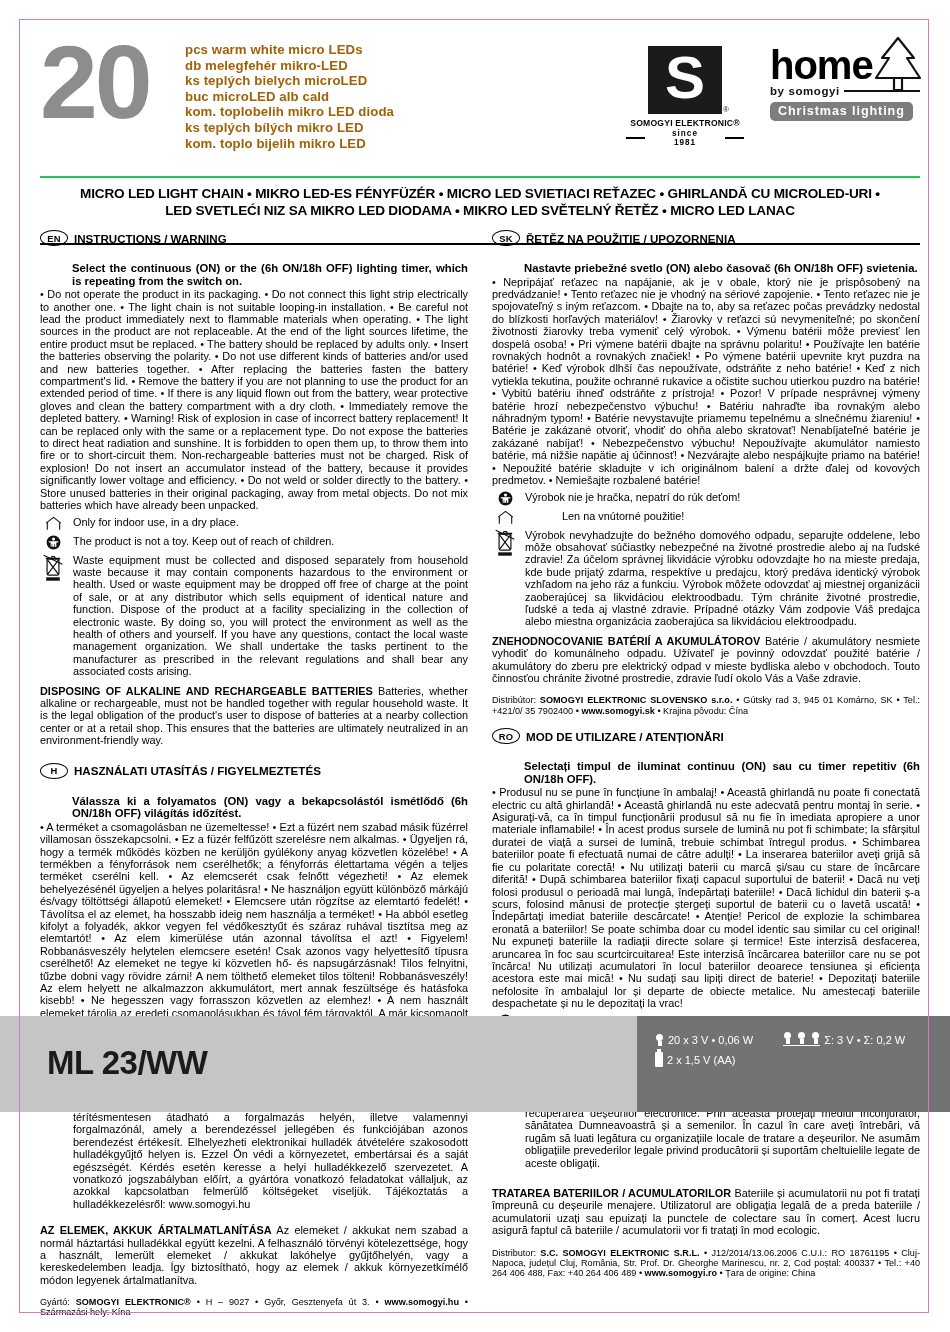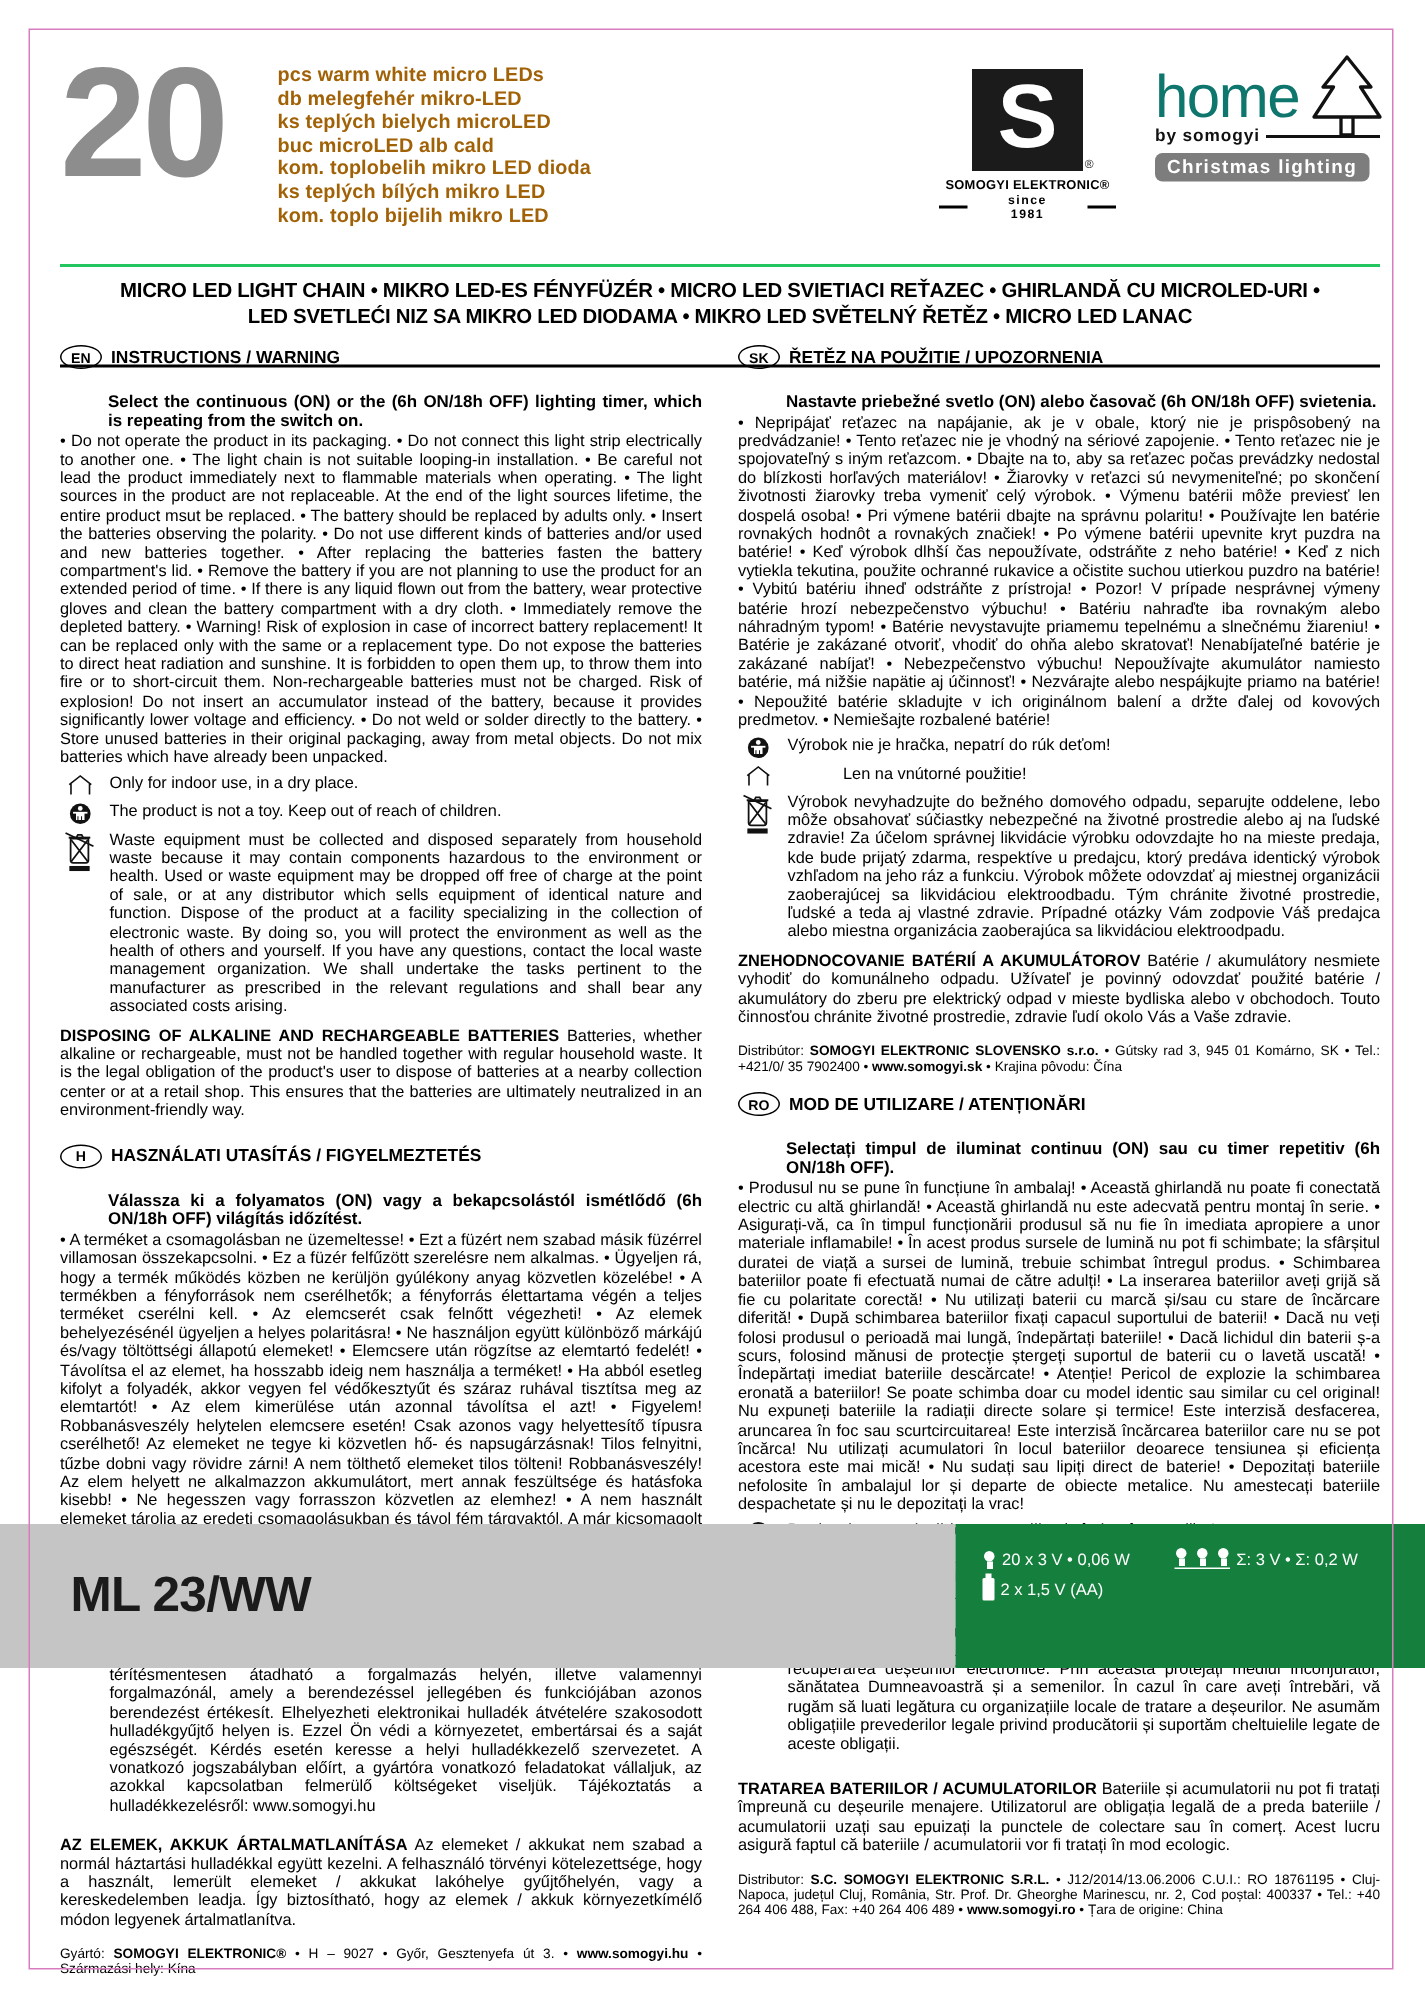--- a/index.html
+++ b/index.html
@@ -42,21 +42,21 @@
   }
   .somogyi-name{font-size:8.6px;font-weight:bold;margin-top:4px;letter-spacing:.2px;}
   .somogyi-since{
     font-size:8.2px;font-weight:bold;letter-spacing:1px;margin-top:1px;
     display:flex;align-items:center;justify-content:center;gap:17px;
   }
   .somogyi-since .rule{display:inline-block;width:22px;height:2px;background:#000;}
 
   .home-logo{width:150px;position:relative;}
   .home-word{
-    font-size:40px;font-weight:normal;line-height:.95;letter-spacing:-1px;color:#0f766e;
+    font-size:40px;font-weight:bold;line-height:.95;letter-spacing:-1px;color:#000000;
   }
   .tree{
     position:absolute;right:-2px;top:-10px;width:48px;height:56px;
   }
   .home-by{
     font-size:11.5px;font-weight:bold;letter-spacing:.6px;color:#111;margin-top:1px;
     display:flex;align-items:center;gap:4px;
   }
   .home-by .rule{display:inline-block;height:2px;background:#111;flex:1;}
   .home-badge{
@@ -111,21 +111,21 @@
   .blk b{font-weight:bold;}
   .distrib{font-size:9.1px;line-height:10.4px;text-align:justify;margin-top:2px;}
   .distrib b{font-weight:bold;}
 
   
   .footer{position:absolute;left:0;bottom:0;width:950px;height:96px;}
   .footer-left{
     position:absolute;left:0;top:0;width:637px;height:96px;background:#c5c5c5;
   }
   .footer-right{
-    position:absolute;left:637px;top:0;width:313px;height:96px;background:#15803d;
+    position:absolute;left:637px;top:0;width:313px;height:96px;background:#737373;
   }
   .model{
     position:absolute;left:47px;top:28px;color:#1b1b1b;
     font-size:33px;font-weight:bold;letter-spacing:-.5px;
   }
   .specs{position:absolute;left:18px;top:16px;color:#fff;}
   .spec-line{display:flex;align-items:center;gap:4px;margin-bottom:5px;font-size:11px;white-space:nowrap;}
   .spec-line .gap{width:22px;display:inline-block;}
   .bulb{
     width:9px;height:12px;display:inline-block;position:relative;flex:0 0 auto;

